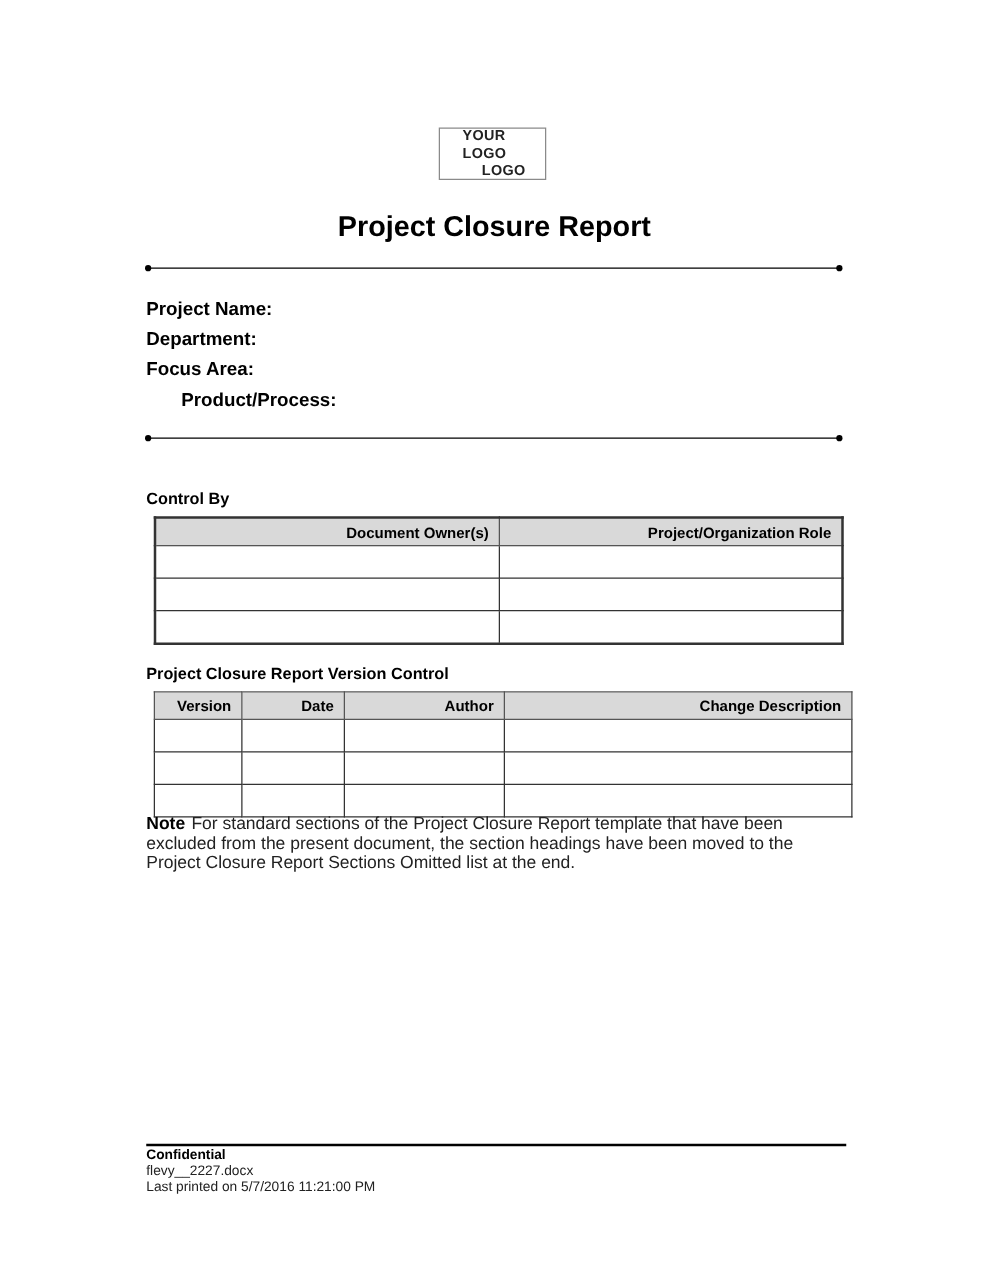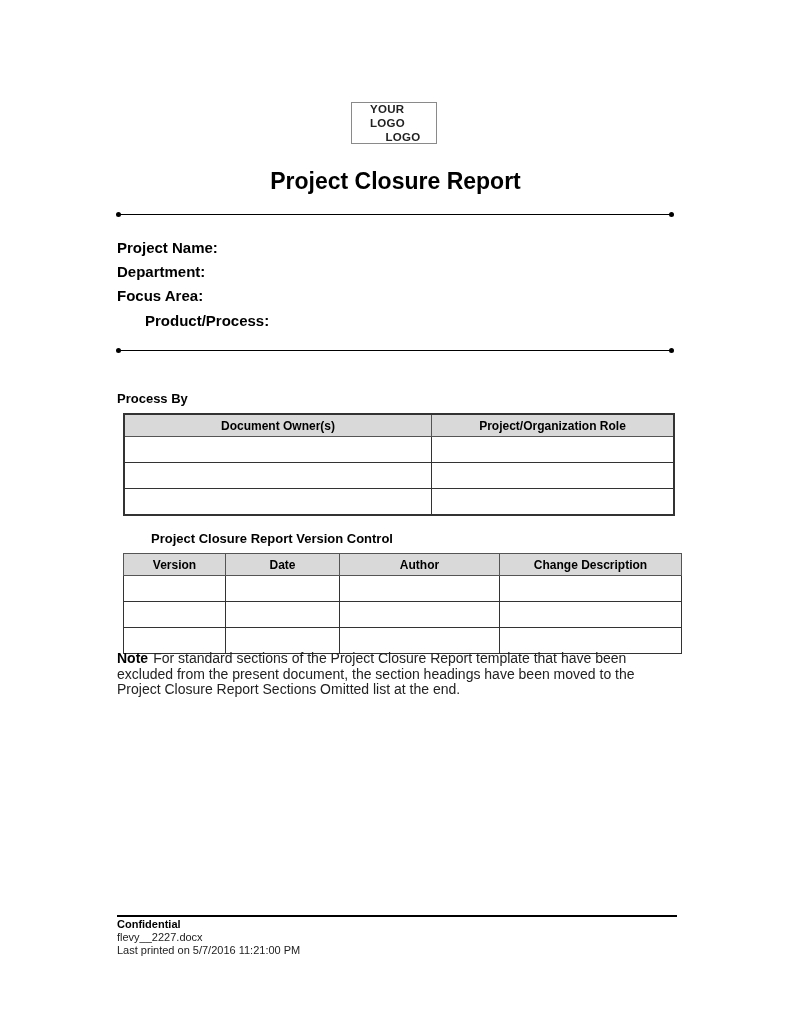--- a/index.html
+++ b/index.html
@@ -10,21 +10,21 @@
           flex-direction:column; align-items:center; justify-content:center;
           font-weight:bold; font-size:11.5px; line-height:14px; color:#222; letter-spacing:0.3px;padding-left:18px; }
   .title { position:absolute; left:0; width:791px; top:168px; text-align:center;
            font-weight:bold; font-size:23px; }
   .rule { position:absolute; left:118px; width:554px; height:0; border-top:1.3px solid #000; }
   .rule .dot { position:absolute; top:-3.5px; width:5px; height:5px; background:#000; border-radius:50%; }
   .rule .dot.l { left:-2px; } .rule .dot.r { right:-2px; }
   .field { position:absolute; left:117px; font-weight:bold; font-size:15px; }
   .section { position:absolute; left:117px; font-weight:bold; font-size:13px; }
   table { position:absolute; border-collapse:collapse; font-size:12px; }
-  th { background:#d9d9d9; font-weight:bold; text-align:center; padding:0 24px; height:21px;
+  th { background:#d9d9d9; font-weight:bold; text-align:right; padding:0 8px; height:21px;
        border:1px solid #555; }
   td { height:25px; border:1px solid #333; padding:0; }
   .t1 { left:123px; top:413px; width:552px; border:2px solid #333; }
   .t2 { left:123px; top:553px; width:559px; border:1px solid #555; }
   .note { position:absolute; left:117px; top:651px; width:565px; font-size:14px; line-height:15.5px; color:#222; }
   .note b { color:#000; margin-right:5px; }
   .footer-rule { position:absolute; left:117px; top:915px; width:560px; border-top:2px solid #000; }
   .footer { position:absolute; left:117px; top:918px; font-size:11px; line-height:13px; color:#222; }
   .footer .conf { font-weight:bold; color:#000; }
 </style>
@@ -46,21 +46,21 @@
 <div class="field" style="top:239px;">Project Name:</div>
 <div class="field" style="top:263px;">Department:</div>
 <div class="field" style="top:287px;">Focus Area:</div>
 <div class="field" style="top:312px;padding-left:28px;">Product/Process:</div>
 
 <div class="rule" style="top:350px;">
   <span class="dot l"></span>
   <span class="dot r"></span>
 </div>
 
-<div class="section" style="top:391px;">Process By</div>
+<div class="section" style="top:391px;">Control By</div>
 <table class="t1">
   <tbody>
       <tr>
     <th style="width:258px;">Document Owner(s)</th>
     <th>Project/Organization Role</th>
   </tr>
   <tr>
         <td></td>
         <td></td>
       </tr>
@@ -68,21 +68,21 @@
         <td></td>
         <td></td>
       </tr>
   <tr>
         <td></td>
         <td></td>
       </tr>
 </tbody>
   </table>
 
-<div class="section" style="top:531px;margin-left:34px;">Project Closure Report Version Control</div>
+<div class="section" style="top:531px;">Project Closure Report Version Control</div>
 <table class="t2">
   <tbody>
       <tr>
     <th style="width:53px;">Version</th>
     <th style="width:65px;">Date</th>
     <th style="width:111px;">Author</th>
     <th>Change Description</th>
   </tr>
   <tr>
         <td></td>

